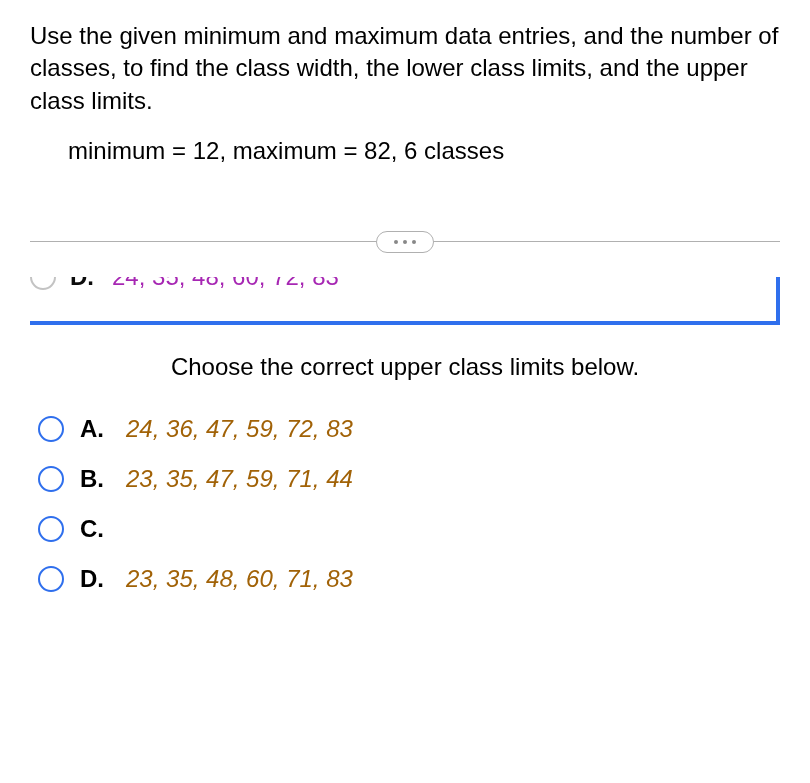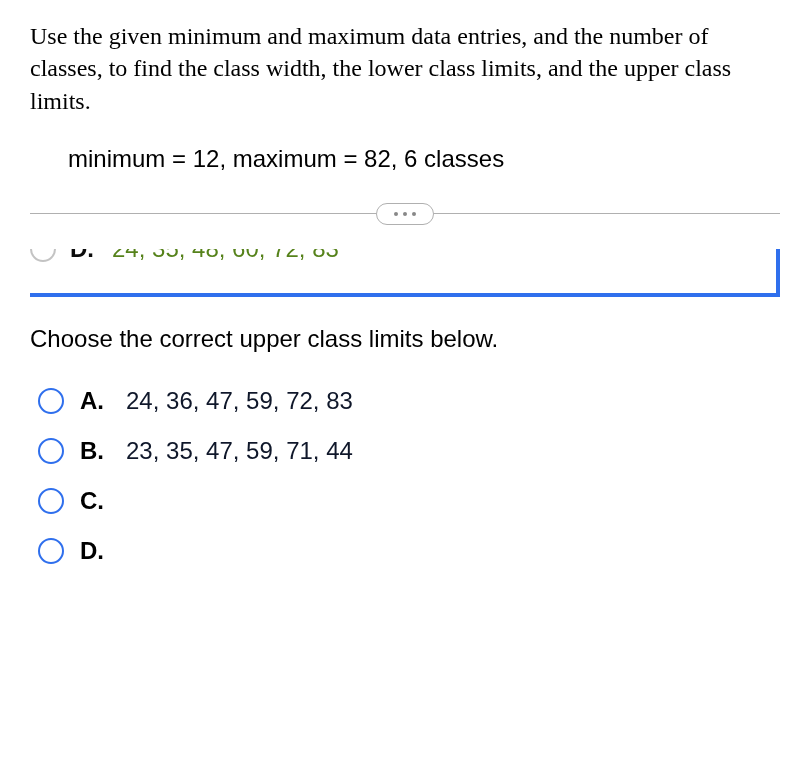--- a/index.html
+++ b/index.html
@@ -10,26 +10,25 @@
     body {
       font-family: Arial, Helvetica, sans-serif;
       font-size: 24px;
       color: #000;
       padding: 20px 30px;
       width: 810px;
       background: #fff;
     }
     .question-text {
       line-height: 1.35;
-      margin-bottom: 28px;
-      font-family: Liberation Serif, serif;
+      margin-bottom: 20px;
     }
     .params {
       padding-left: 38px;
-      margin-bottom: 40px;
+      margin-bottom: 76px;
     }
     .divider-wrap {
       position: relative;
       margin-bottom: 35px;
     }
     .divider-line {
       border: none;
       border-top: 1.5px solid #b0b0b0;
       margin: 0;
     }
@@ -73,24 +72,25 @@
     }
     .scroll-row .radio-outer {
       flex-shrink: 0;
     }
     .scroll-label-d {
       font-weight: bold;
       width: 28px;
       color: #000;
     }
     .scroll-text {
-      color: #4d7c0f;
+      color: #a21caf;
     }
     .instruction {
       margin-bottom: 34px;
+      text-align: center;
     }
     .options {
       display: flex;
       flex-direction: column;
       gap: 22px;
       padding-left: 8px;
     }
     .option-row {
       display: flex;
       align-items: center;
@@ -106,21 +106,22 @@
       background: #fff;
     }
     .radio-outer.gray {
       border-color: #c0c0c0;
     }
     .opt-label {
       font-weight: bold;
       width: 30px;
     }
     .opt-text {
-      color: #0f172a;
+      color: #a16207;
+      font-style: italic;
     }
   </style>
 </head>
 <body>
 
 <div class="question-text">Use the given minimum and maximum data entries, and the number of classes, to find the class width, the lower class limits, and the upper class limits.</div>
 
 <div class="params">minimum = 12,  maximum = 82, 6 classes</div>
 
 <div class="divider-wrap">
@@ -157,15 +158,16 @@
   </label>
 
   <label class="option-row">
     <span class="radio-outer"></span>
     <span class="opt-label">C.</span>
   </label>
 
   <label class="option-row">
     <span class="radio-outer"></span>
     <span class="opt-label">D.</span>
+    <span class="opt-text">23, 35, 48, 60, 71, 83</span>
   </label>
 
 </div>
 
 </body></html>

